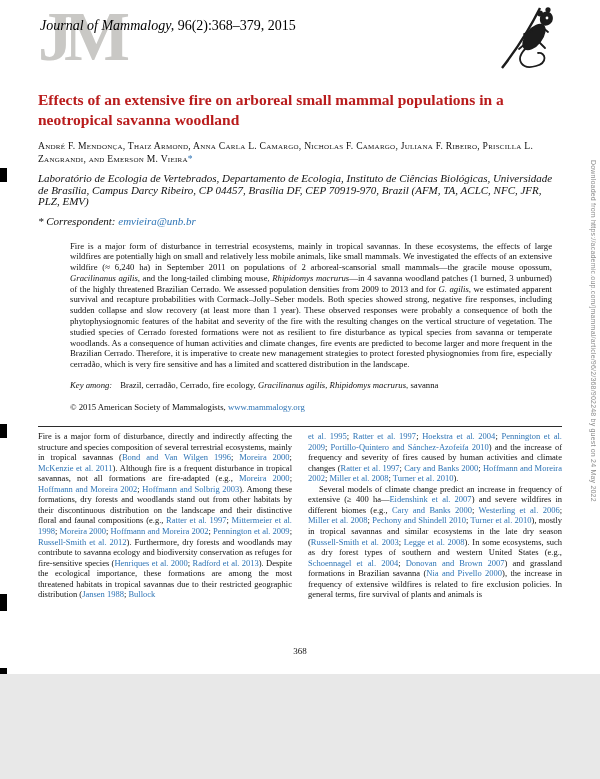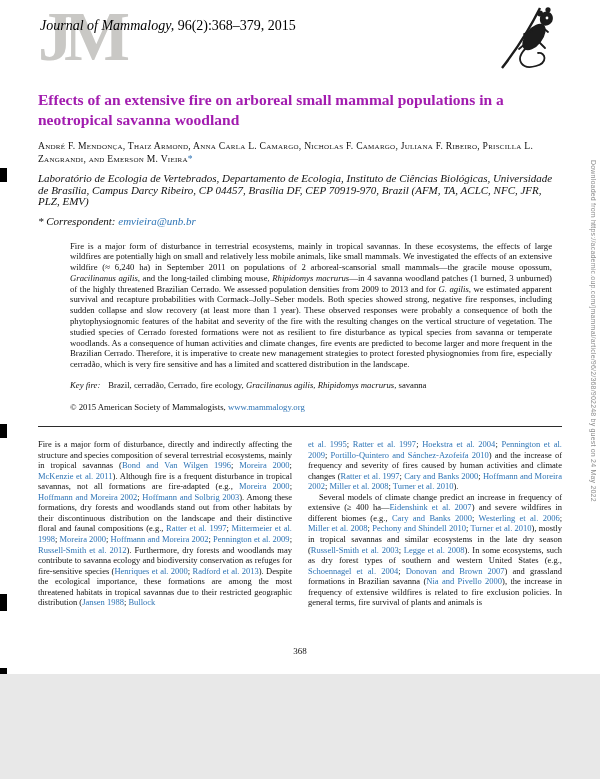--- a/index.html
+++ b/index.html
@@ -15,31 +15,31 @@
   .header { position:absolute; top:12px; left:38px; right:38px; height:80px; }
   .jm-logo {
     position:absolute; top:-10px; left:0; z-index:1;
     font-size:70px; line-height:70px; font-weight:bold;
     color:#c9c8c5; letter-spacing:-9px;
   }
   .cite-lines { position:absolute; top:8px; left:2px; z-index:2; font-size:14px; line-height:12.5px; color:#000; }
   .animal { position:absolute; top:-6px; right:-12px; z-index:1; }
 
   .content { position:absolute; top:90px; left:38px; width:524px; }
-  .title { margin:0; font-size:15.5px; font-weight:bold; line-height:20px; color:#a21caf; }
+  .title { margin:0; font-size:15.5px; font-weight:bold; line-height:20px; color:#b91c1c; }
   .authors { margin-top:9px; font-size:9.6px; line-height:13px; font-variant:small-caps; letter-spacing:0.25px; }
   .affil { margin-top:8px; font-style:italic; font-size:11px; line-height:11.5px; }
   .affil + .affil { margin-top:1px; }
   .correspondent { margin-top:7px; font-size:11px; font-style:italic; }
   .abstract { margin-top:14px; margin-left:32px; width:482px; font-size:8.7px; line-height:10.8px; text-align:justify; }
   .keywords { margin-top:10px; margin-left:32px; width:482px; font-size:8.7px; }
   .kw-label { font-style:italic; margin-right:8px; }
   .copyright { margin-top:12px; margin-left:32px; font-size:8.7px; }
   .rule { margin-top:14px; border-top:1px solid #2b2b2b; height:0; }
-  .columns { margin-top:12px; display:flex; gap:16px; }
+  .columns { margin-top:4px; display:flex; gap:16px; }
   .col { width:254px; font-size:8.5px; line-height:10.55px; text-align:justify; }
   .par { margin:0; }
   .par.indent { text-indent:11px; }
   .pageno { position:absolute; left:0; right:0; bottom:18px; text-align:center; font-size:9px; }
   .sidebar {
     position:absolute; right:3px; top:160px;
     writing-mode:vertical-rl; font-size:7px; letter-spacing:0.2px;
     color:#8c8c8c; font-family:"Liberation Sans","DejaVu Sans",sans-serif;
   }
 </style>
@@ -75,21 +75,21 @@
     <h1 class="title">Effects of an extensive fire on arboreal small mammal populations in a neotropical savanna woodland</h1>
 
     <div class="authors"><span>André F. Mendonça, Thaiz Armond, Anna Carla L. Camargo, Nicholas F. Camargo, Juliana F. Ribeiro, Priscilla L. Zangrandi, and Emerson M. Vieira</span><span class="lnk">*</span></div>
 
     <div class="affil">Laboratório de Ecologia de Vertebrados, Departamento de Ecologia, Instituto de Ciências Biológicas, Universidade de Brasília, Campus Darcy Ribeiro, CP 04457, Brasília DF, CEP 70919-970, Brazil (AFM, TA, ACLC, NFC, JFR, PLZ, EMV)</div>
 
     <div class="correspondent"><span>* Correspondent: </span><span class="lnk">emvieira@unb.br</span></div>
 
     <div class="abstract"><span>Fire is a major form of disturbance in terrestrial ecosystems, mainly in tropical savannas. In these ecosystems, the effects of large wildfires are potentially high on small and relatively less mobile animals, like small mammals. We investigated the effects of an extensive wildfire (≈ 6,240 ha) in September 2011 on populations of 2 arboreal-scansorial small mammals—the gracile mouse opossum, </span><span class="it">Gracilinanus agilis</span><span>, and the long-tailed climbing mouse, </span><span class="it">Rhipidomys macrurus</span><span>—in 4 savanna woodland patches (1 burned, 3 unburned) of the highly threatened Brazilian Cerrado. We assessed population densities from 2009 to 2013 and for </span><span class="it">G. agilis</span><span>, we estimated apparent survival and recapture probabilities with Cormack–Jolly–Seber models. Both species showed strong, negative fire responses, including sudden collapse and slow recovery (at least more than 1 year). These observed responses were probably a consequence of both the phytophysiognomic features of the habitat and severity of the fire with the resulting changes on the vertical structure of vegetation. The studied species of Cerrado forested formations were not as resilient to fire disturbance as typical species from savanna or temperate woodlands. As a consequence of human activities and climate changes, fire events are predicted to become larger and more frequent in the Brazilian Cerrado. Therefore, it is imperative to create new management strategies to protect forested physiognomies from fire, especially cerradão, which is very fire sensitive and has a limited and scattered distribution in the landscape.</span></div>
 
-    <div class="keywords"><span class="kw-label">Key fire:</span><span><span>Brazil, cerradão, Cerrado, fire ecology, </span><span class="it">Gracilinanus agilis</span><span>, </span><span class="it">Rhipidomys macrurus</span><span>, savanna</span></span></div>
+    <div class="keywords"><span class="kw-label">Key among:</span><span><span>Brazil, cerradão, Cerrado, fire ecology, </span><span class="it">Gracilinanus agilis</span><span>, </span><span class="it">Rhipidomys macrurus</span><span>, savanna</span></span></div>
 
     <div class="copyright"><span>© 2015 American Society of Mammalogists, </span><span class="lnk">www.mammalogy.org</span></div>
 
     <div class="rule"></div>
 
     <div class="columns">
       <div class="col">
         <p class="par"><span>Fire is a major form of disturbance, directly and indirectly affecting the structure and species composition of several terrestrial ecosystems, mainly in tropical savannas (</span><span class="lnk">Bond and Van Wilgen 1996</span><span>; </span><span class="lnk">Moreira 2000</span><span>; </span><span class="lnk">McKenzie et al. 2011</span><span>). Although fire is a frequent disturbance in tropical savannas, not all formations are fire-adapted (e.g., </span><span class="lnk">Moreira 2000</span><span>; </span><span class="lnk">Hoffmann and Moreira 2002</span><span>; </span><span class="lnk">Hoffmann and Solbrig 2003</span><span>). Among these formations, dry forests and woodlands stand out from other habitats by their discontinuous distribution on the landscape and their distinctive floral and faunal compositions (e.g., </span><span class="lnk">Ratter et al. 1997</span><span>; </span><span class="lnk">Mittermeier et al. 1998</span><span>; </span><span class="lnk">Moreira 2000</span><span>; </span><span class="lnk">Hoffmann and Moreira 2002</span><span>; </span><span class="lnk">Pennington et al. 2009</span><span>; </span><span class="lnk">Russell-Smith et al. 2012</span><span>). Furthermore, dry forests and woodlands may contribute to savanna ecology and biodiversity conservation as refuges for fire-sensitive species (</span><span class="lnk">Henriques et al. 2000</span><span>; </span><span class="lnk">Radford et al. 2013</span><span>). Despite the ecological importance, these formations are among the most threatened habitats in tropical savannas due to their restricted geographic distribution (</span><span class="lnk">Jansen 1988</span><span>; </span><span class="lnk">Bullock</span></p>
       </div>
       <div class="col">

